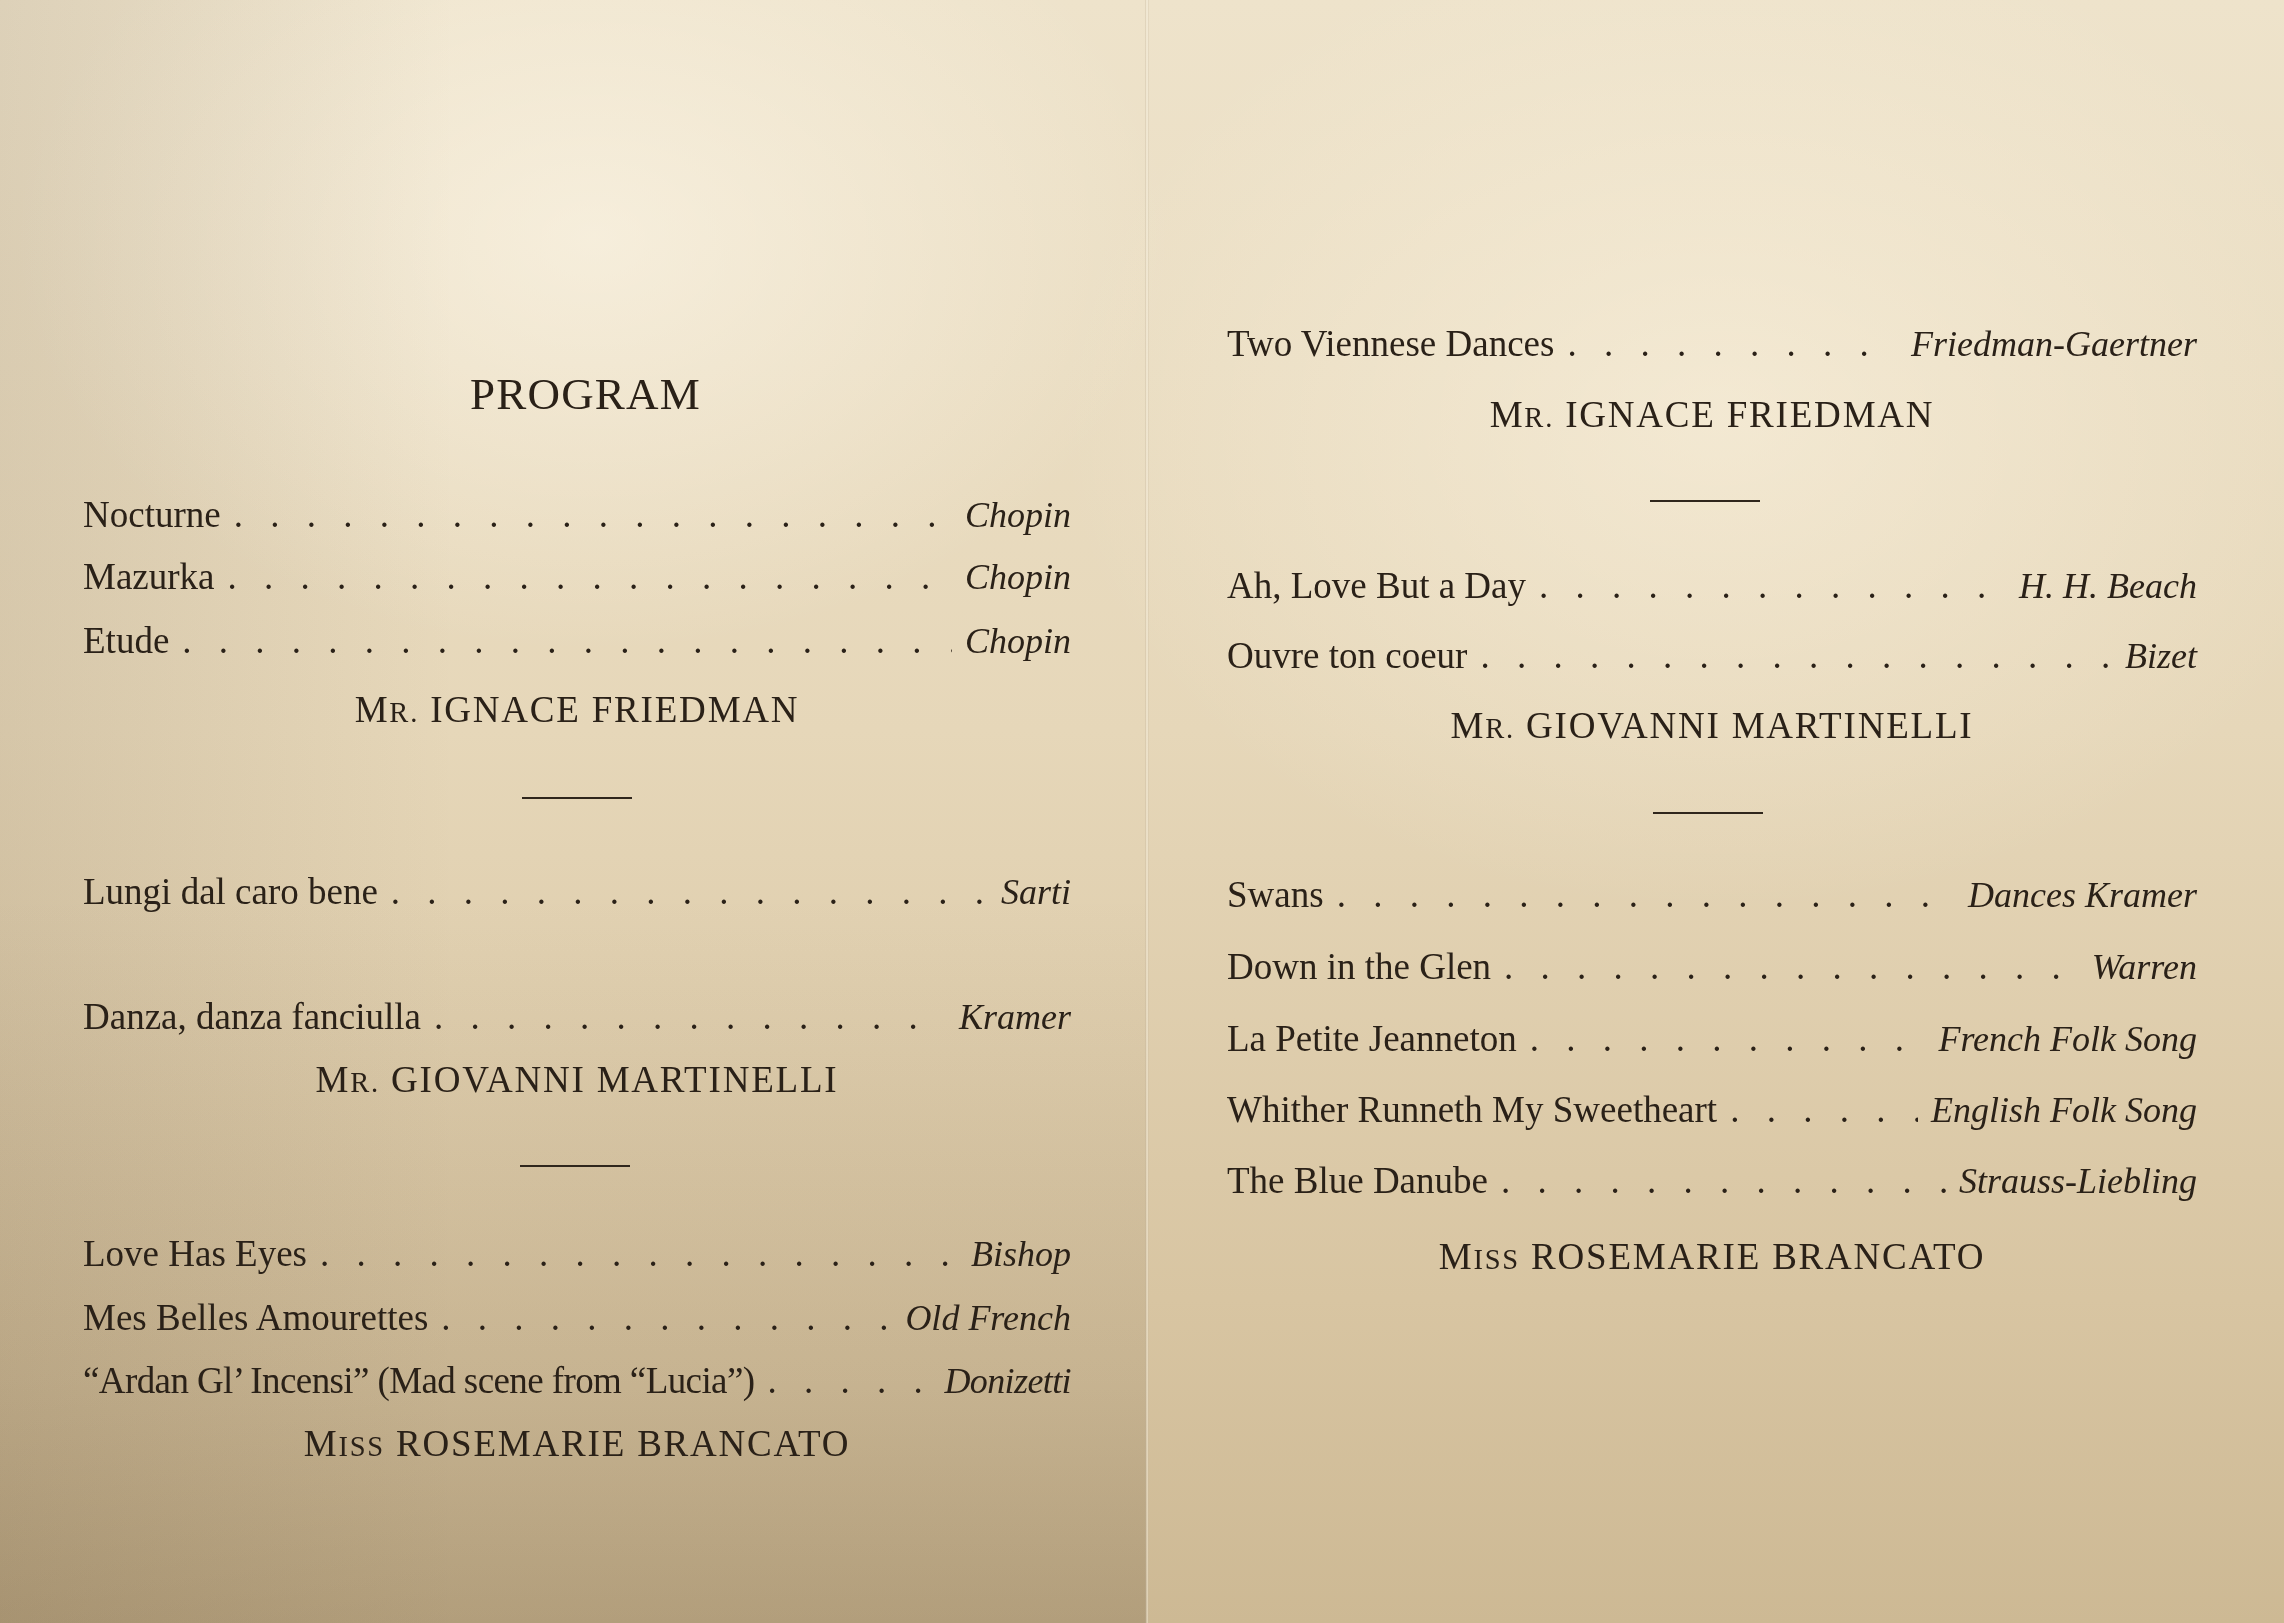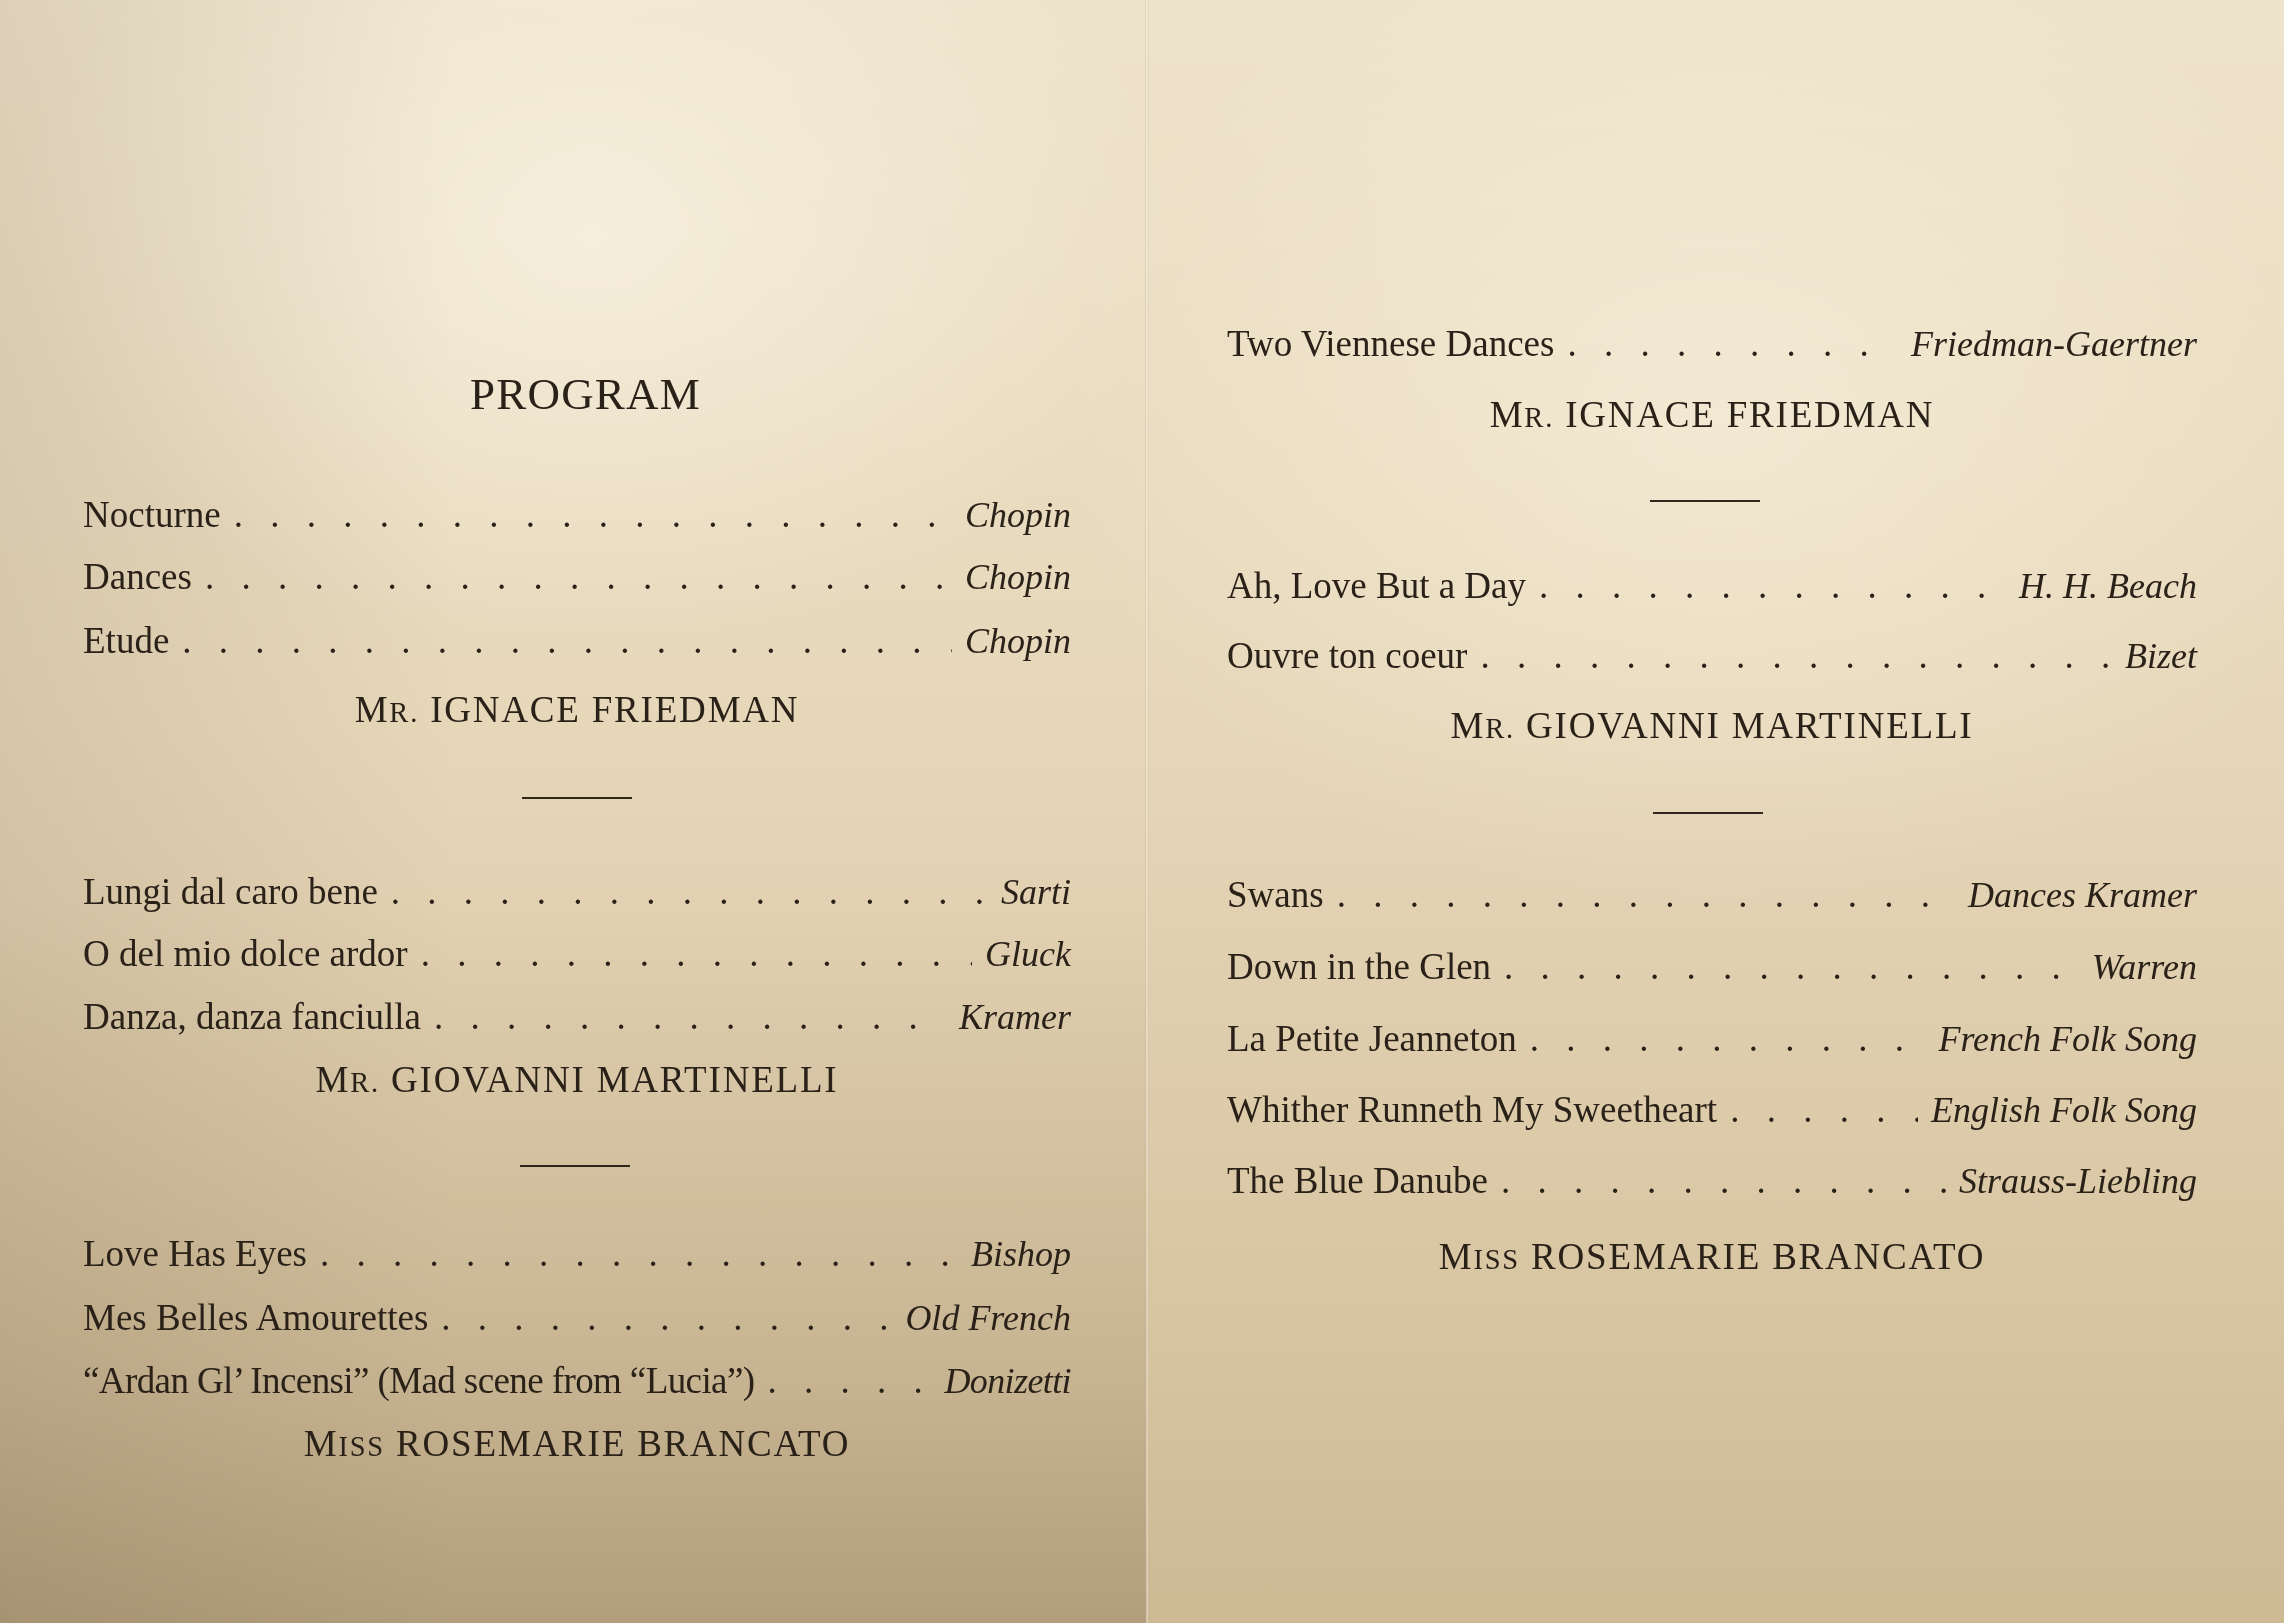--- a/index.html
+++ b/index.html
@@ -72,44 +72,39 @@
 
 <div class="page left">
   <h1 class="title">PROGRAM</h1>
 
   <div class="row" style="top:496px">
     <span class="piece">Nocturne</span>
     <span class="leader"></span>
     <span class="composer">Chopin</span>
   </div>
   <div class="row" style="top:558px">
-    <span class="piece">Dances</span>
+    <span class="piece">Mazurka</span>
     <span class="leader"></span>
     <span class="composer">Chopin</span>
   </div>
   <div class="row" style="top:622px">
     <span class="piece">Etude</span>
     <span class="leader"></span>
     <span class="composer">Chopin</span>
   </div>
   <div class="performer" style="top:691px">
     <span><span>M</span><span class="honorific-small">R.</span></span>
     <span>IGNACE FRIEDMAN</span>
   </div>
   <div class="rule" style="left:522px; top:797px"></div>
 
   <div class="row" style="top:873px">
     <span class="piece">Lungi dal caro bene</span>
     <span class="leader"></span>
     <span class="composer">Sarti</span>
-  </div>
-  <div class="row" style="top:935px">
-    <span class="piece">O del mio dolce ardor</span>
-    <span class="leader"></span>
-    <span class="composer">Gluck</span>
   </div>
   <div class="row" style="top:998px">
     <span class="piece">Danza, danza fanciulla</span>
     <span class="leader"></span>
     <span class="composer">Kramer</span>
   </div>
   <div class="performer" style="top:1061px">
     <span><span>M</span><span class="honorific-small">R.</span></span>
     <span>GIOVANNI MARTINELLI</span>
   </div>

